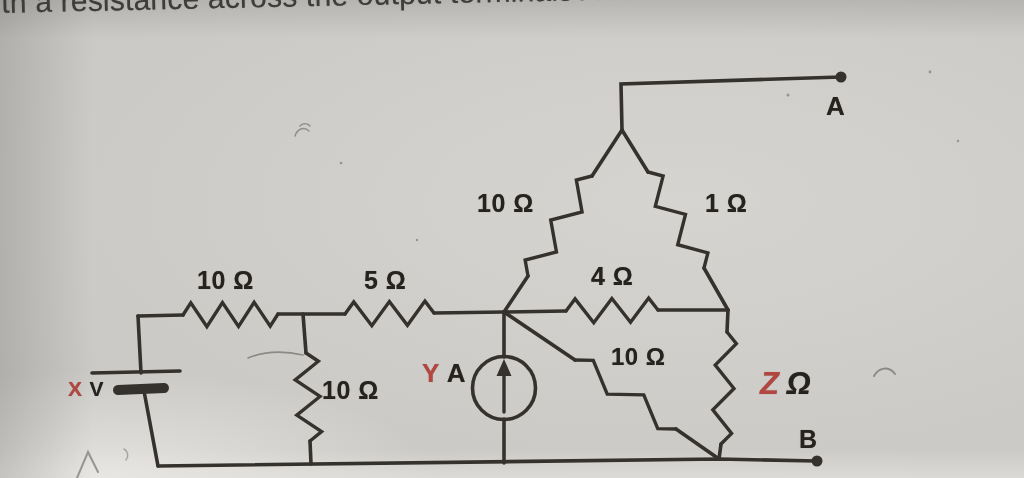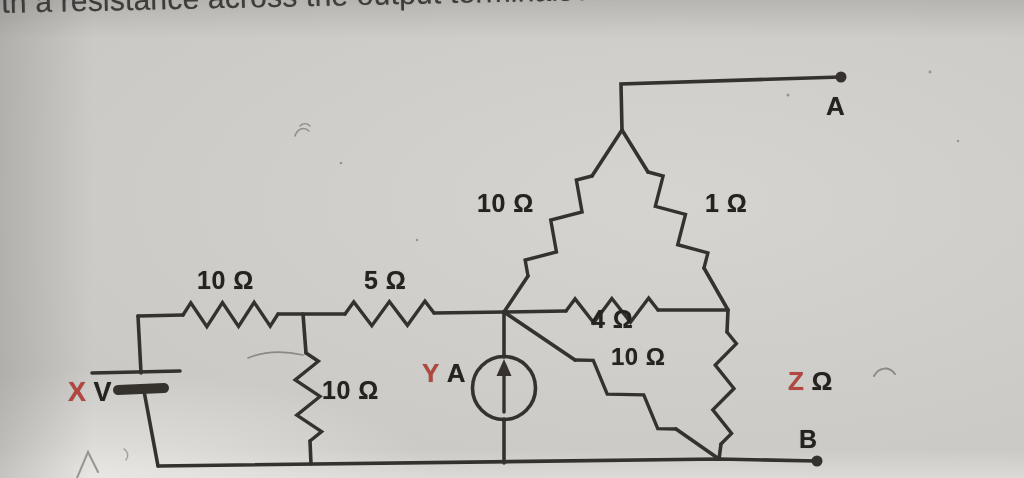--- a/index.html
+++ b/index.html
@@ -110,30 +110,30 @@
         <circle cx="958" cy="141" r="1.2" fill="#6e6c68" fill-opacity="0.6"></circle>
         <circle cx="930" cy="72" r="1.4" fill="#6e6c68" fill-opacity="0.6"></circle>
         <circle cx="417" cy="240" r="1.2" fill="#6e6c68" fill-opacity="0.6"></circle>
       </g>
     </svg>
 
   <div class="lbl" style="left: 197px; top: 266px; color: rgb(38, 35, 31);">10 Ω</div>
   <div class="lbl" style="left: 364px; top: 266px; color: rgb(38, 35, 31);">5 Ω</div>
   <div class="lbl" style="left: 477px; top: 189px; color: rgb(38, 35, 31);">10 Ω</div>
   <div class="lbl" style="left: 705px; top: 189px; color: rgb(38, 35, 31);">1 Ω</div>
-  <div class="lbl" style="left: 591px; top: 262px; color: rgb(38, 35, 31); margin-top: 43px;">4 Ω</div>
+  <div class="lbl" style="left: 591px; top: 262px; color: rgb(38, 35, 31);">4 Ω</div>
   <div class="lbl" style="left: 322px; top: 376px; color: rgb(38, 35, 31);">10 Ω</div>
   <div class="lbl" style="left: 611px; top: 343px; font-size: 24px; color: rgb(38, 35, 31);">10 Ω</div>
 
-  <div class="lbl" style="left: 68px; top: 377px; font-size: 27px; color: rgb(38, 35, 31);">
+  <div class="lbl" style="left: 68px; top: 377px; font-size: 21px; color: rgb(38, 35, 31);">
     <span class="red" style="color: rgb(181, 70, 63);">X</span><span class="unit">V</span>
   </div>
   <div class="lbl" style="left: 422px; top: 358px; font-size: 26px; color: rgb(38, 35, 31);">
     <span class="red" style="color: rgb(181, 70, 63);">Y</span><span class="unit">A</span>
   </div>
-  <div class="lbl" style="left: 788px; top: 366px; font-size: 26px; color: rgb(38, 35, 31);">
+  <div class="lbl" style="left: 760px; top: 366px; font-size: 31px; color: rgb(38, 35, 31); font-style: italic;">
     <span class="red" style="color: rgb(181, 70, 63);">Z</span><span class="unit">Ω</span>
   </div>
 
   <div class="lbl" style="left: 826px; top: 91px; font-size: 26px; color: rgb(38, 35, 31);">A</div>
   <div class="lbl" style="left: 799px; top: 425px; color: rgb(38, 35, 31);">B</div>
 
 </div>
 
 </body></html>

